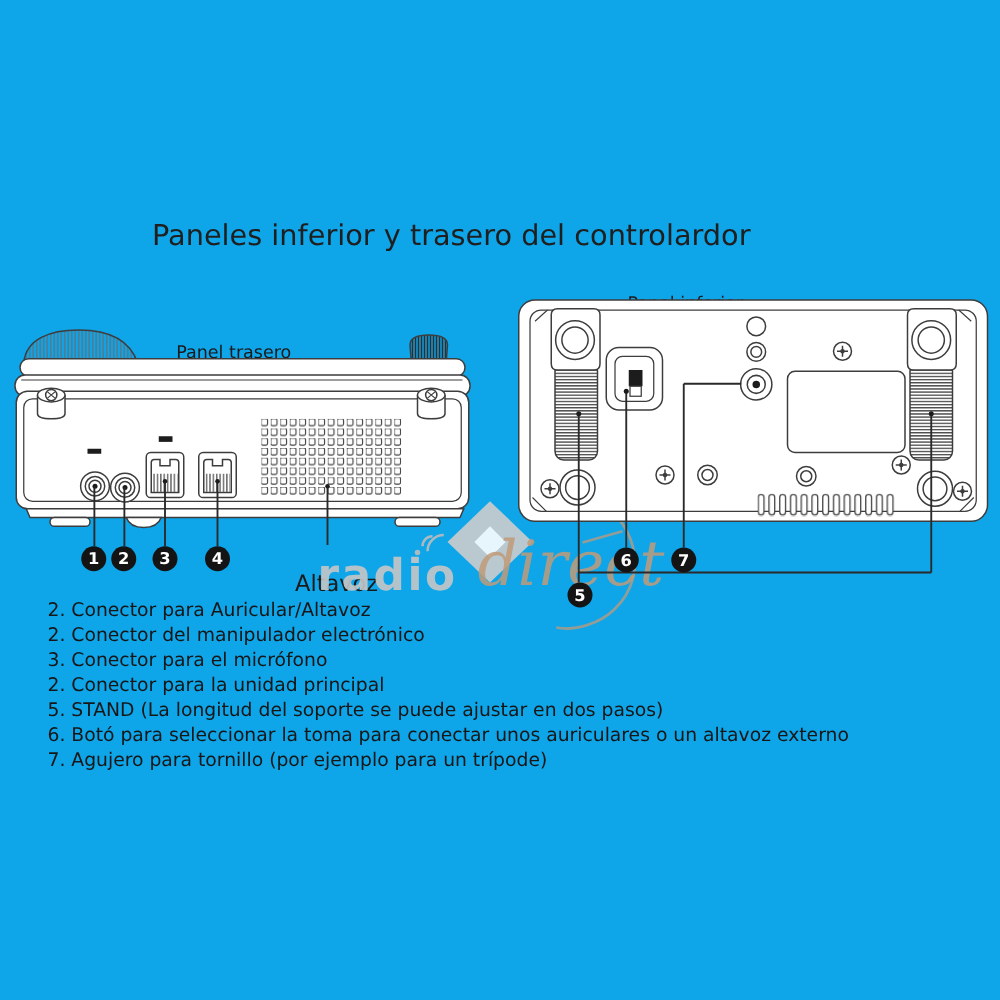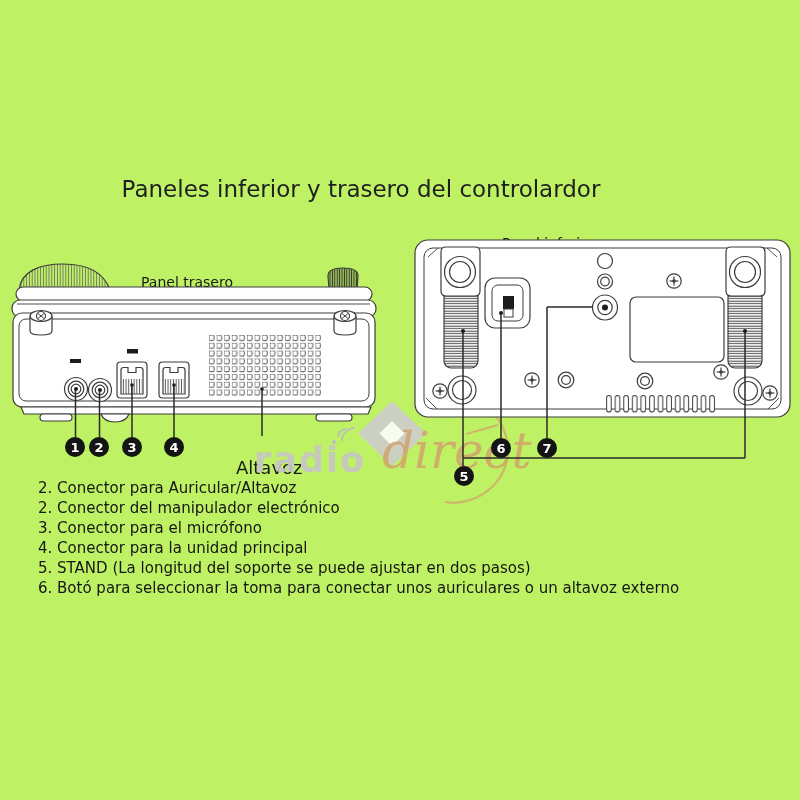--- a/index.html
+++ b/index.html
@@ -1,16 +1,16 @@
 <!DOCTYPE html>
 <html><head>
 <meta charset="utf-8">
 <style>
   html,body{margin:0;padding:0;background:#fff;}
-  .canvas{position:relative;width:800px;height:800px;background:#bef264;overflow:hidden;
+  .canvas{position:relative;width:800px;height:800px;background:#0ea5e9;overflow:hidden;
           font-family:"DejaVu Sans","Liberation Sans",sans-serif;color:#1c1c1c;}
   .page-title{position:absolute;top:176px;left:40px;width:642px;text-align:center;
               font-size:23px;letter-spacing:0px;color:#1f1f1f;white-space:nowrap;}
   .lbl{position:absolute;font-size:14px;color:#1a1a1a;white-space:nowrap;margin-top:20px;}
   .lbl-trasero{top:254px;left:141px;}
   .lbl-inferior{top:215px;left:502px;}
   .lbl-altavoz{top:437px;left:236px;font-size:18px;}
   .diagram-svg{position:absolute;top:235px;left:0;width:800px;height:275px;}
   .legend{position:absolute;top:478px;left:38px;width:740px;font-size:15px;line-height:20px;color:#161616;}
   .legend-item{white-space:nowrap;}
@@ -227,18 +227,19 @@
           <circle cx="547" cy="448" r="10" fill="#141414"></circle>
           <text x="547" y="452.5">7</text>
         </g>
     </g>
   </svg>
 
   <div class="legend">
     <div class="legend-item">2. Conector para Auricular/Altavoz</div>
     <div class="legend-item">2. Conector del manipulador electrónico</div>
     <div class="legend-item">3. Conector para el micrófono</div>
-    <div class="legend-item">4. Conector para la unidad principal</div>
+    <div class="legend-item">2. Conector para la unidad principal</div>
     <div class="legend-item">5. STAND (La longitud del soporte se puede ajustar en dos pasos)</div>
     <div class="legend-item">6. Botó para seleccionar la toma para conectar unos auriculares o un altavoz externo</div>
+    <div class="legend-item">7. Agujero para tornillo (por ejemplo para un trípode)</div>
   </div>
 
 </div>
 
 </body></html>

